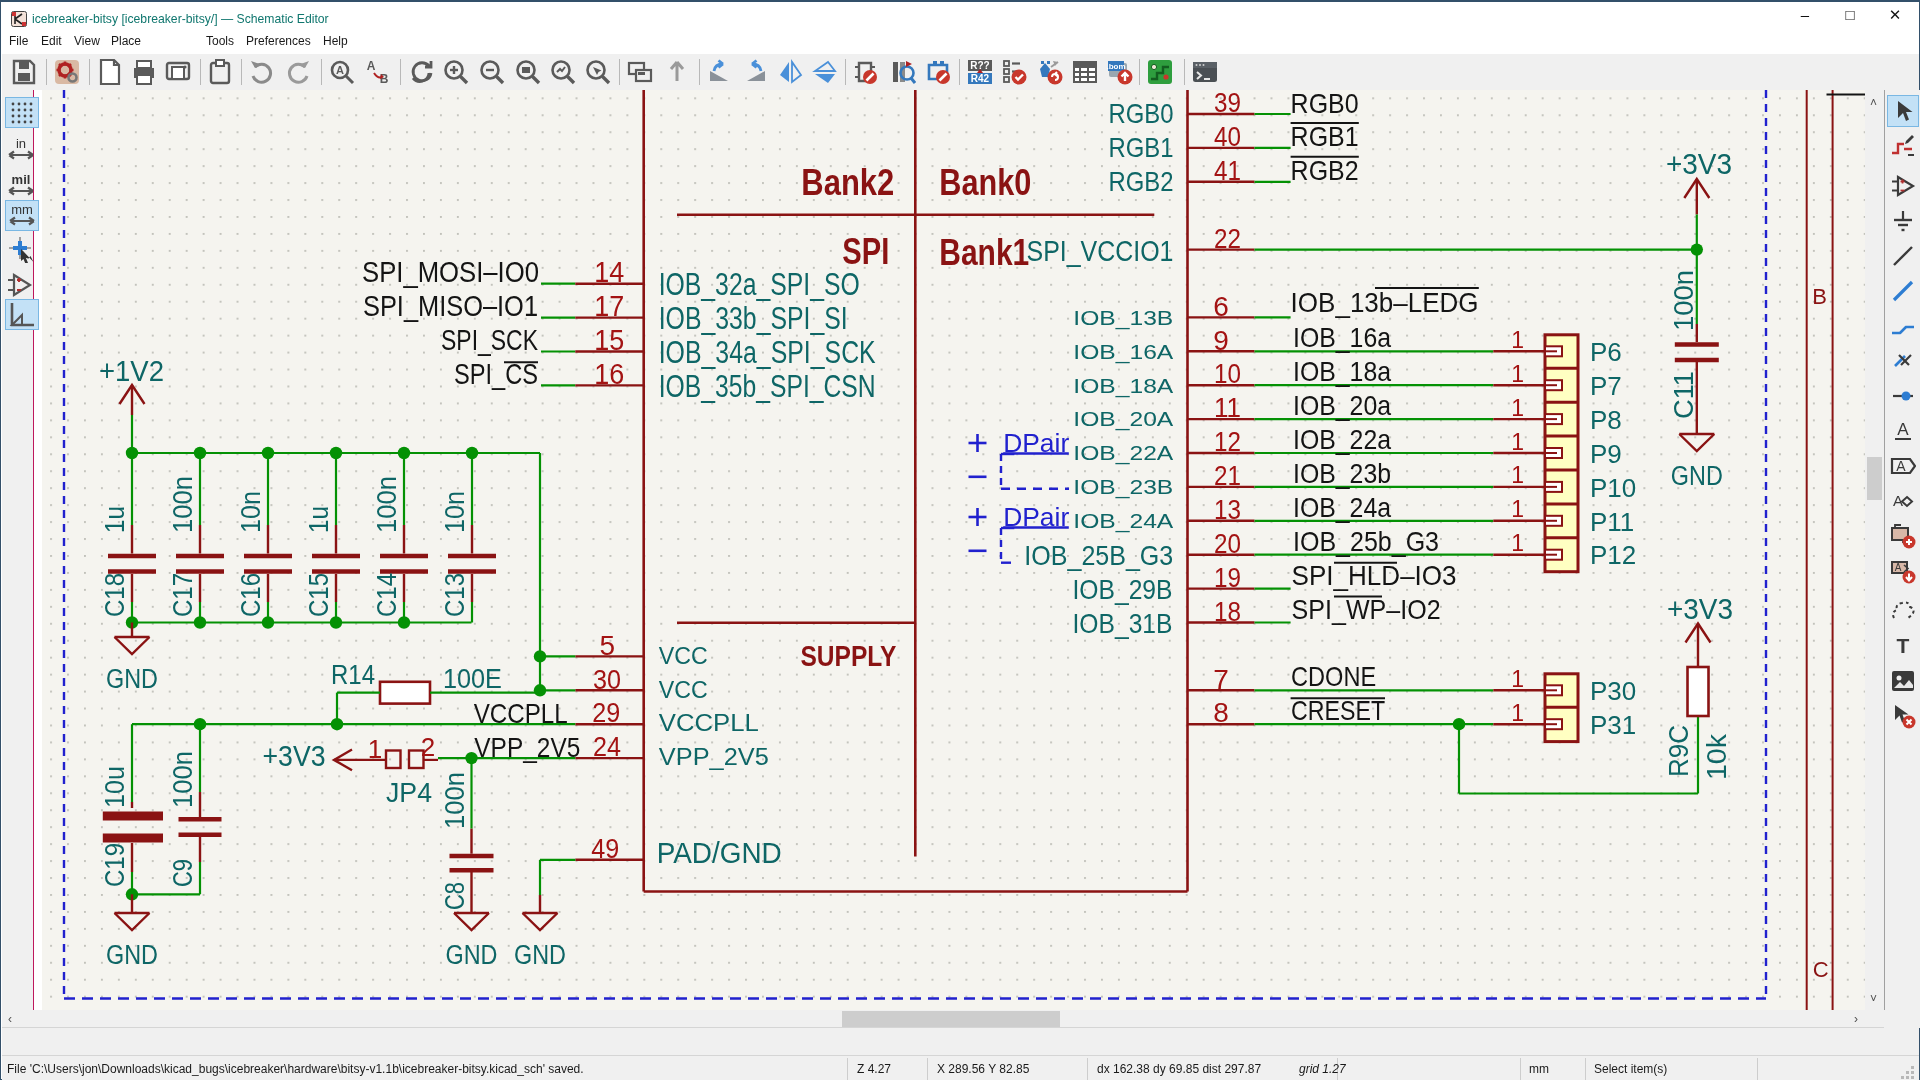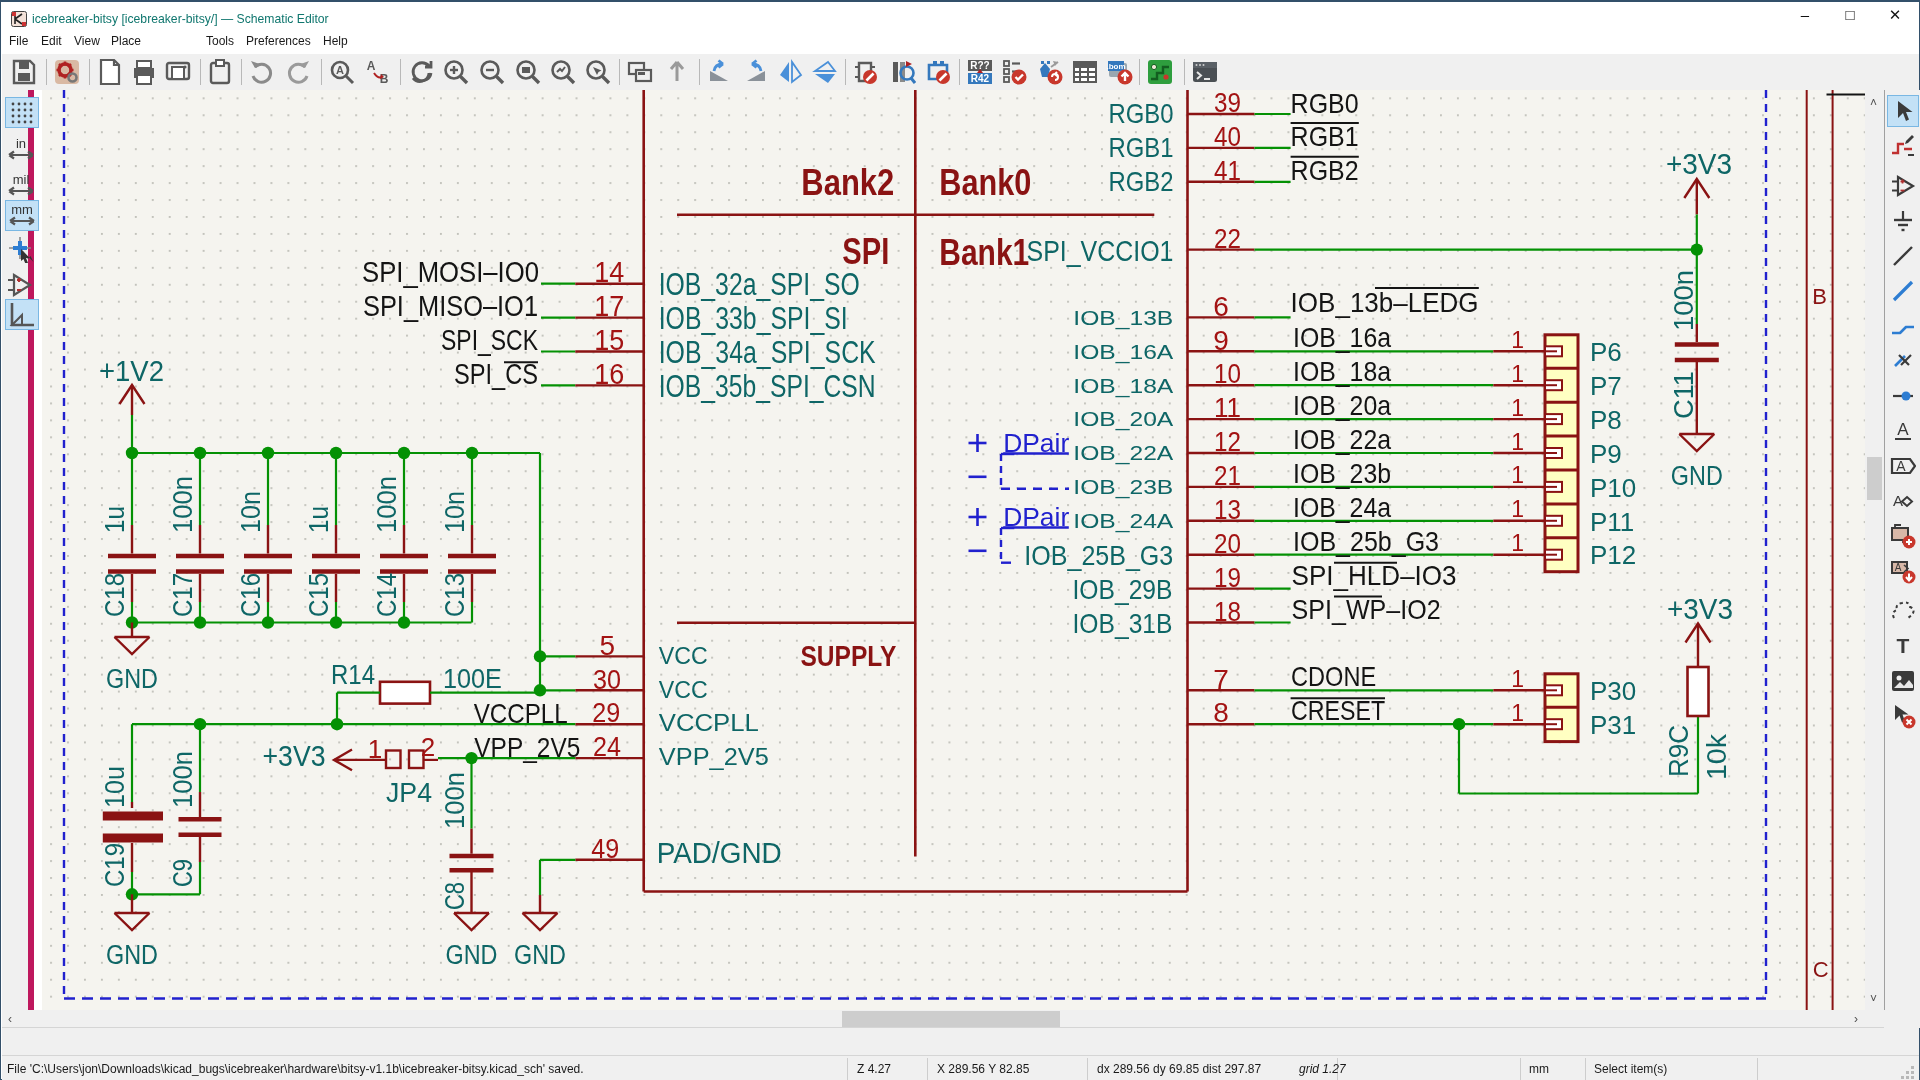--- a/index.html
+++ b/index.html
@@ -12,21 +12,21 @@
   #appicon { position:absolute; left:9px; top:7px; width:16px; height:16px; }
   .winbtn { position:absolute; top:2px; width:18px; height:18px; color:#111; font-size:15px; text-align:center; line-height:18px;}
   
   #menubar { position:absolute; left:1px; top:31px; width:1917px; height:21px; background:#ffffff; font-size:12px; color:#1a1a1a; }
   .menu { position:absolute; top:1px; }
   
   #toolbar { position:absolute; left:1px; top:52px; width:1917px; height:36px; background:#f0f0f0; }
   .tbsep { position:absolute; top:5px; width:1px; height:26px; background:#b8b8b8; }
   .ticon { position:absolute; top:5px; }
   
-  #lefttb { position:absolute; left:1px; top:88px; width:32px; height:920px; background:#f0f0f0; border-right:6px solid #be185d; }
+  #lefttb { position:absolute; left:1px; top:88px; width:32px; height:920px; background:#f0f0f0; border-right:1px solid #be185d; }
   
   #righttb { position:absolute; left:1883px; top:88px; width:36px; height:920px; background:#f0f0f0; border-left:1px solid #a0a0a0; }
   .sel { background:#c3e1f6; border:1px solid #79b7e3; }
   
   #canvas { position:absolute; left:41px; top:88px; }
   
   #vscroll { position:absolute; left:1864px; top:88px; width:19px; height:920px; background:#f0f0f0; }
   #vthumb { position:absolute; left:1866px; top:455px; width:15px; height:43px; background:#cdcdcd; }
   
   #hscrollrow { position:absolute; left:1px; top:1008px; width:1882px; height:18px; background:#f0f0f0; border-bottom:1px solid #d5d5d5;}
@@ -267,21 +267,21 @@
           <circle cx="16" cy="22" r="1.4" fill="#444"></circle>
           <circle cx="22" cy="4" r="1.4" fill="#444"></circle>
           <circle cx="22" cy="10" r="1.4" fill="#444"></circle>
           <circle cx="22" cy="16" r="1.4" fill="#444"></circle>
           <circle cx="22" cy="22" r="1.4" fill="#444"></circle>
         </svg></div>
 <div class="lbtn" style="position:absolute; left:3px; top:45px; width:34px; height:31px;"><svg width="30" height="28" viewBox="0 0 30 28" style="margin:1px 0 0 1px;">
           <text x="15" y="12" text-anchor="middle" font-size="13" fill="#333" font-family="Liberation Sans">in</text>
           <path d="M3 19 h24 M3 19 l5 -3.5 M3 19 l5 3.5 M27 19 l-5 -3.5 M27 19 l-5 3.5" stroke="#555" stroke-width="2.2" fill="none"></path>
         </svg></div>
-<div class="lbtn" style="position:absolute; left:3px; top:81px; width:34px; height:31px;"><svg width="30" height="28" viewBox="0 0 30 28" style="margin:1px 0 0 1px;">
+<div class="lbtn" style="position:absolute; left:3px; top:81px; width:34px; height:31px;font-weight:bold;"><svg width="30" height="28" viewBox="0 0 30 28" style="margin:1px 0 0 1px;">
           <text x="15" y="12" text-anchor="middle" font-size="13" fill="#333" font-family="Liberation Sans">mil</text>
           <path d="M3 19 h24 M3 19 l5 -3.5 M3 19 l5 3.5 M27 19 l-5 -3.5 M27 19 l-5 3.5" stroke="#555" stroke-width="2.2" fill="none"></path>
         </svg></div>
 <div class="lbtn sel" style="position:absolute; left:3px; top:110px; width:34px; height:31px;"><svg width="30" height="28" viewBox="0 0 30 28" style="margin:1px 0 0 1px;">
           <text x="15" y="12" text-anchor="middle" font-size="13" fill="#333" font-family="Liberation Sans">mm</text>
           <path d="M3 19 h24 M3 19 l5 -3.5 M3 19 l5 3.5 M27 19 l-5 -3.5 M27 19 l-5 3.5" stroke="#555" stroke-width="2.2" fill="none"></path>
         </svg></div>
 <div class="lbtn" style="position:absolute; left:3px; top:144px; width:34px; height:31px;"><svg width="28" height="28" viewBox="0 0 28 28" style="margin:1px 0 0 2px;">
           <path d="M2 13 h22 M13 2 v22" stroke="#888" stroke-width="1.6"></path>
           <path d="M13 6 v14 M6 13 h14" stroke="#2d7dd2" stroke-width="4"></path>
@@ -772,21 +772,21 @@
   </div>
   <div style="position:absolute; left:1883px; top:1008px; width:36px; height:18px; background:#f0f0f0;"></div>
   <div id="midband"></div>
   <div id="statusbar">
     <span class="sfield" style="left:5px;">File 'C:\Users\jon\Downloads\kicad_bugs\icebreaker\hardware\bitsy-v1.1b\icebreaker-bitsy.kicad_sch' saved.</span>
     <span class="ssep" style="left:845px;"></span>
     <span class="sfield" style="left:855px;">Z 4.27</span>
     <span class="ssep" style="left:925px;"></span>
     <span class="sfield" style="left:935px;">X 289.56  Y 82.85</span>
     <span class="ssep" style="left:1085px;"></span>
-    <span class="sfield" style="left:1095px;">dx 289.56  dy 69.85  dist 297.87</span>
+    <span class="sfield" style="left:1095px;">dx 162.38  dy 69.85  dist 297.87</span>
     <span class="ssep" style="left:1335px;"></span>
     <span class="sfield" style="left:1297px;font-style:italic;">grid 1.27</span>
     <span class="ssep" style="left:1518px;"></span>
     <span class="sfield" style="left:1527px;">mm</span>
     <span class="ssep" style="left:1583px;"></span>
     <span class="sfield" style="left:1592px;">Select item(s)</span>
     <span class="ssep" style="left:1755px;"></span>
     <svg style="position:absolute; right:4px; top:10px;" width="14" height="14">
         <g fill="#b8b8b8">
           <rect x="10" y="0" width="3" height="3"></rect>

